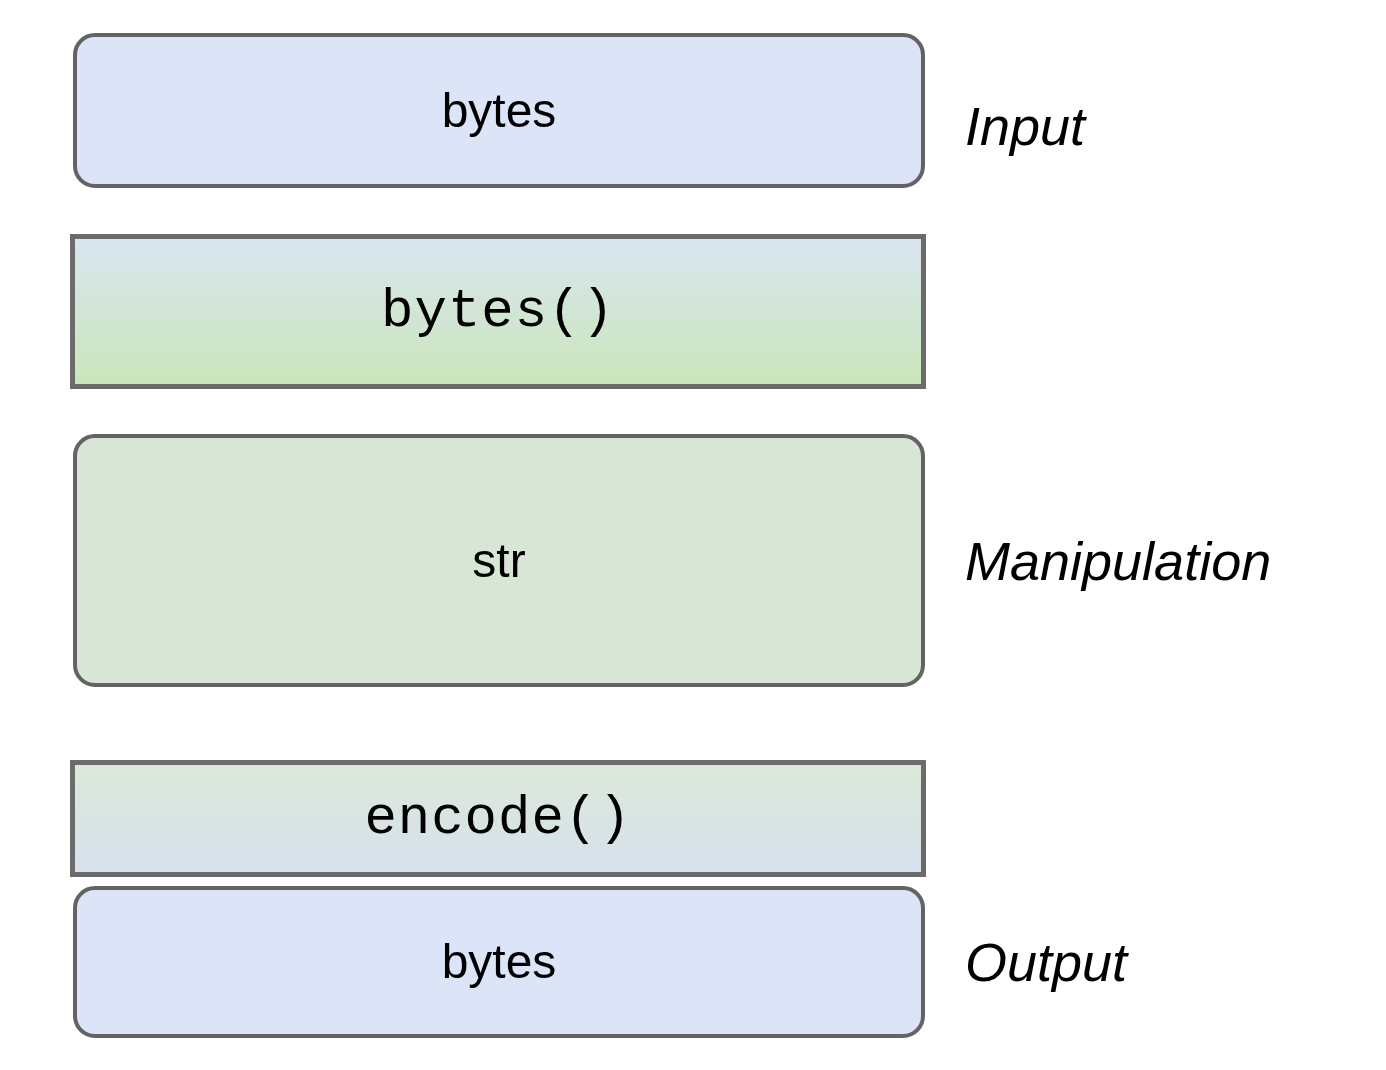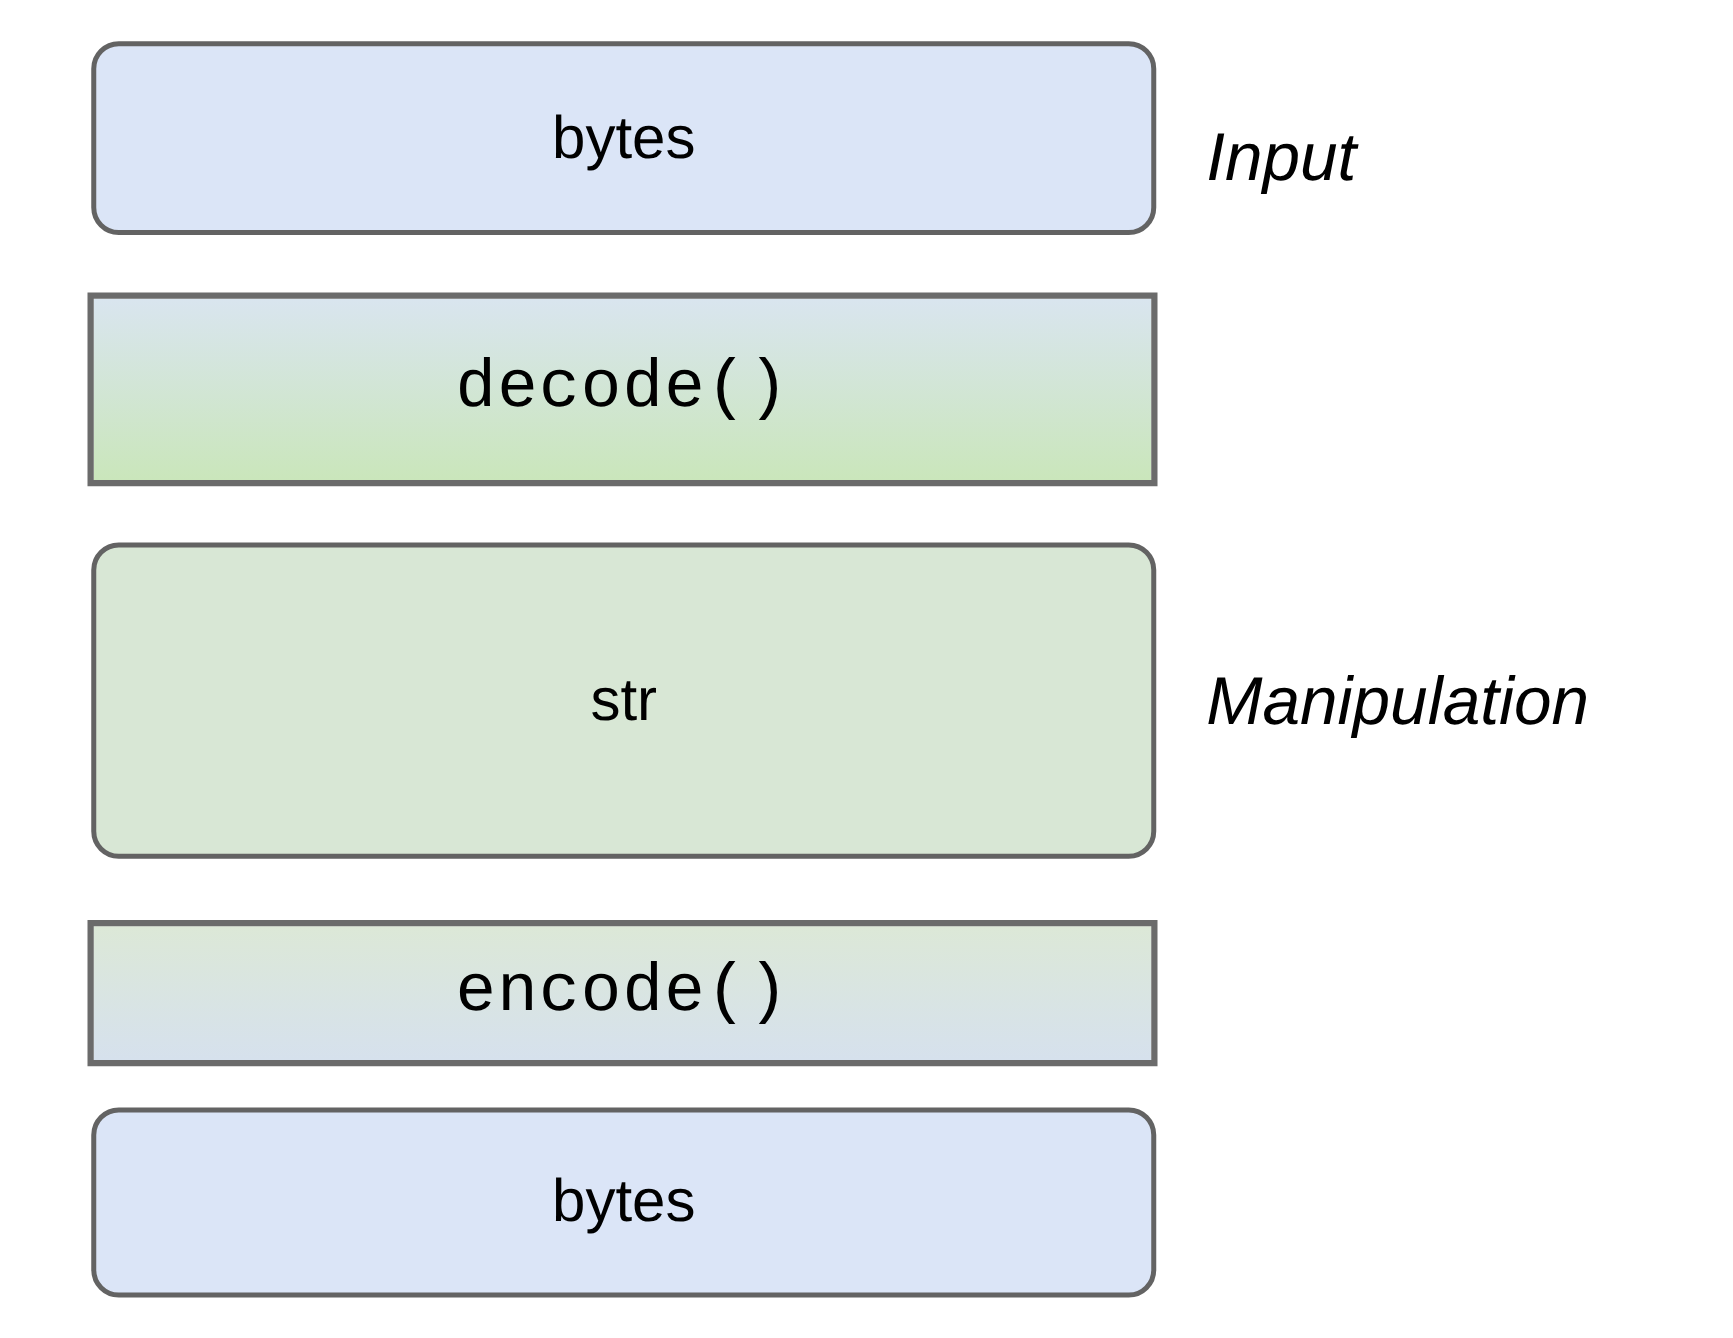--- a/index.html
+++ b/index.html
@@ -29,21 +29,21 @@
     border-radius: 22px;
   }
   .fill-blue  { background: #dbe5f7; }
   .fill-green { background: #d8e7d5; }
   
   .box-op {
     border: 5px solid #6b6b6b;
     border-radius: 0;
   }
   .grad-blue-green { background: linear-gradient(to bottom, #d9e5ef 0%, #cae6bb 100%); }
-  .grad-green-blue { background: linear-gradient(to bottom, #dce8d7 0%, #d6e1ed 100%); }
+  .grad-green-blue { background: linear-gradient(to bottom, #dce8d7 0%, #d6e1ed 100%); margin-top: 24px; }
 
   .box-text-sans {
     font-family: "Liberation Sans", sans-serif;
     font-size: 48px;
     line-height: 1;
   }
   .box-text-mono {
     font-family: "Liberation Mono", monospace;
     font-size: 54px;
     line-height: 1;
@@ -76,33 +76,34 @@
 </head>
 <body>
 
 <div class="canvas">
 
   <div class="box box-data fill-blue" id="box-bytes-input">
     <span class="box-text-sans">bytes</span>
   </div>
 
   <div class="box box-op grad-blue-green" id="box-decode">
-    <span class="box-text-mono">decode()</span>
+    <span class="box-text-mono">bytes()</span>
   </div>
 
   <div class="box box-data fill-green" id="box-str">
     <span class="box-text-sans">str</span>
   </div>
 
   <div class="box box-op grad-green-blue" id="box-encode">
     <span class="box-text-mono">encode()</span>
   </div>
 
   <div class="box box-data fill-blue" id="box-bytes-output">
     <span class="box-text-sans">bytes</span>
   </div>
 
   <div class="stage-label" id="label-input">Input</div>
 
   <div class="stage-label" id="label-manipulation">Manipulation</div>
 
+  <div class="stage-label" id="label-output">Output</div>
 
 </div>
 
 </body></html>

